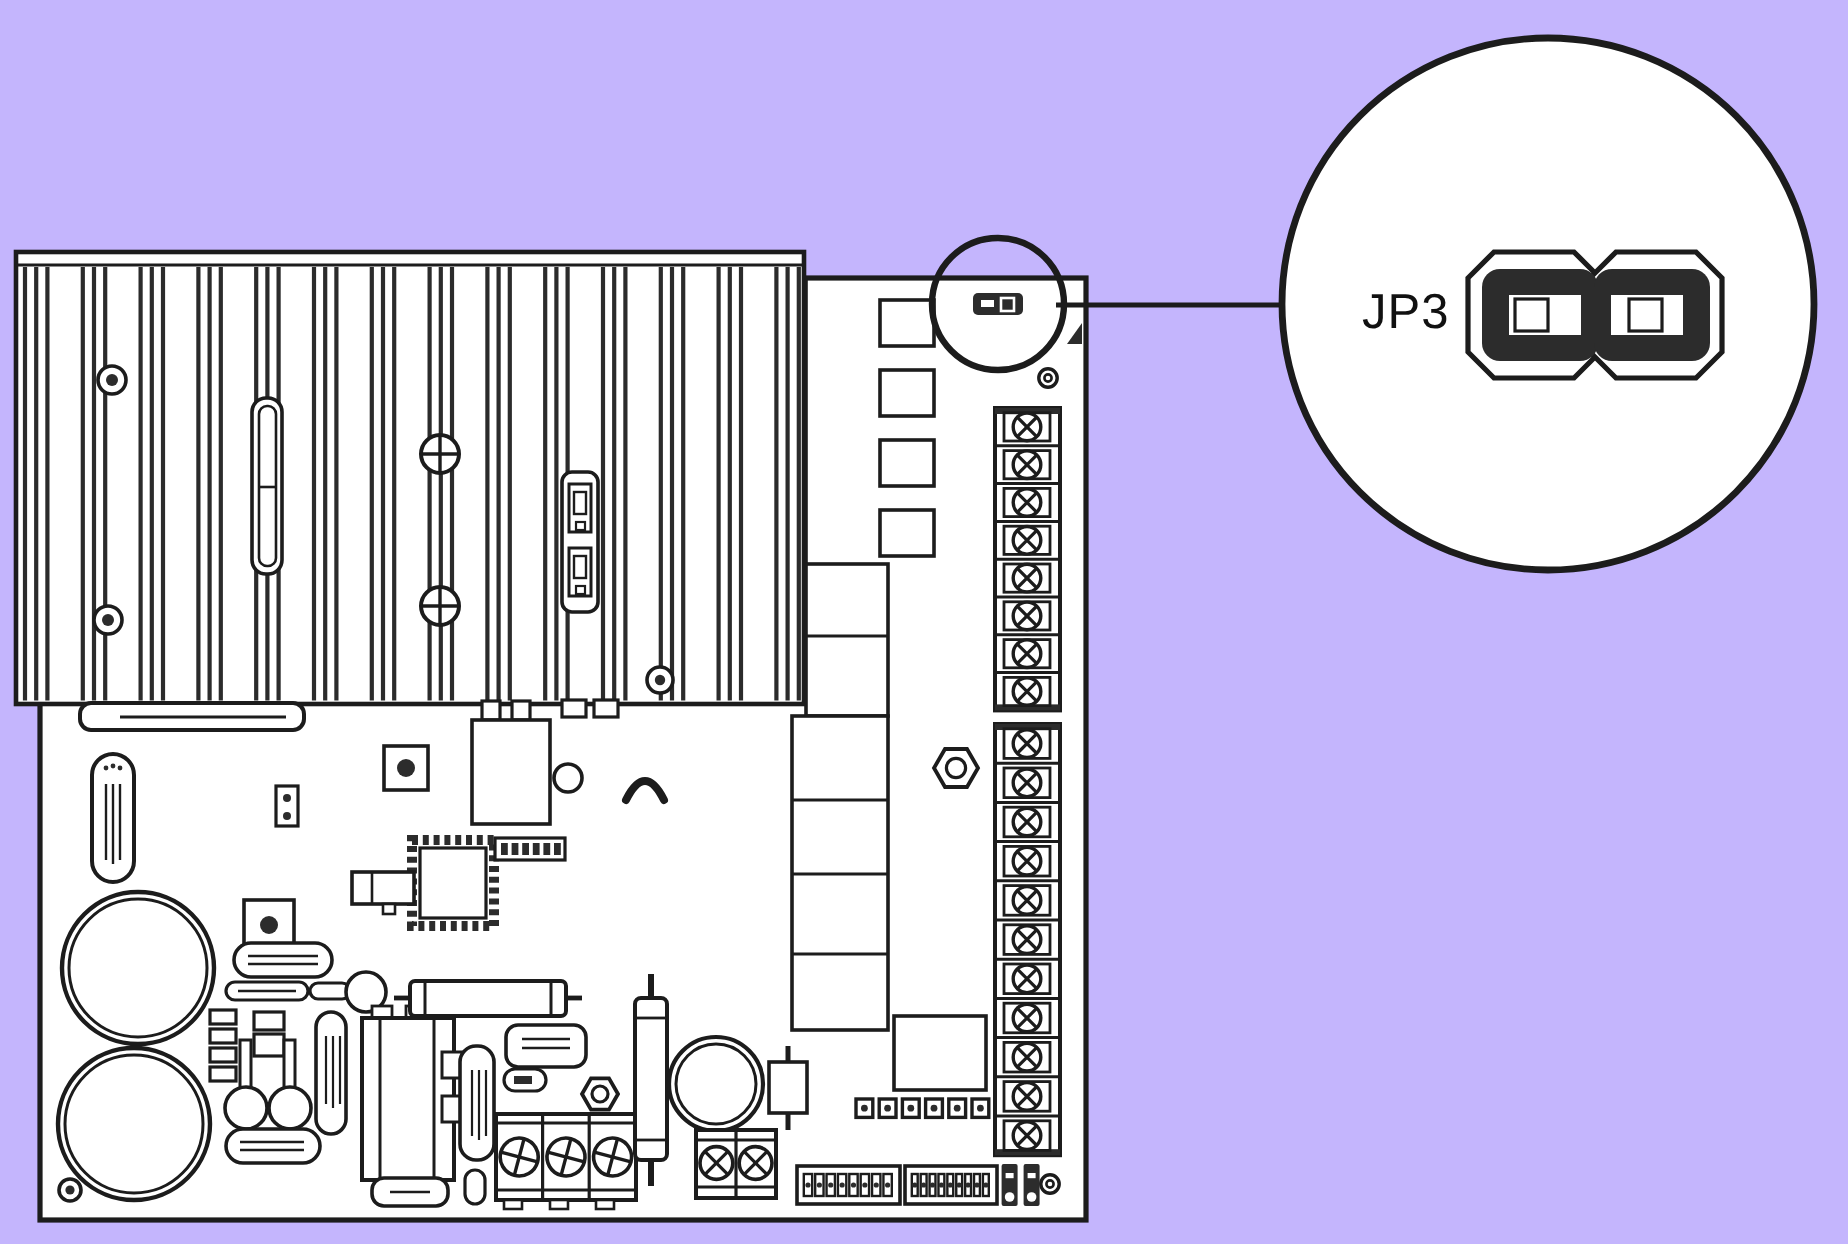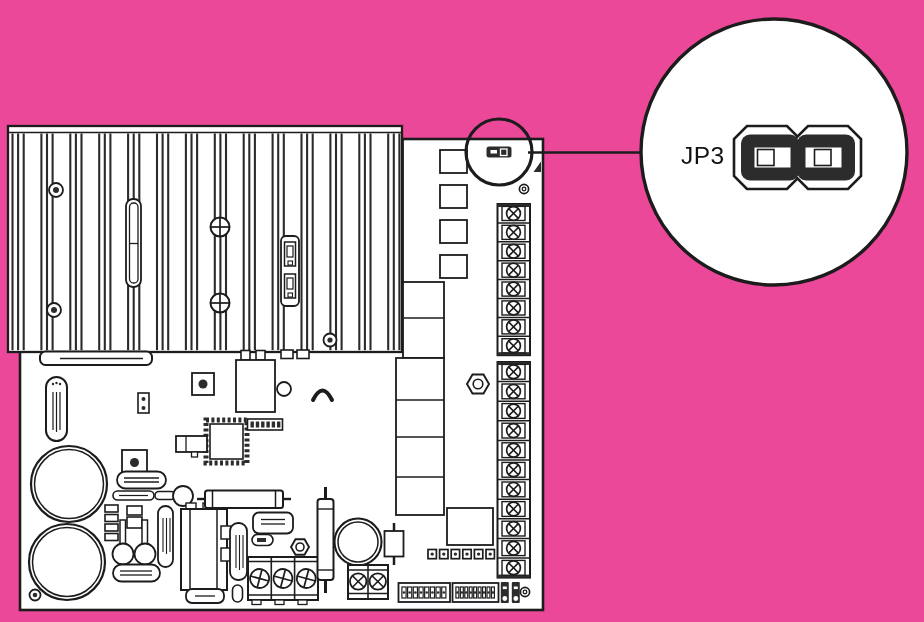--- a/index.html
+++ b/index.html
@@ -1,16 +1,16 @@
 <!DOCTYPE html>
 <html><head>
 <meta charset="utf-8">
 <style>
   html,body{margin:0;padding:0;background:#fff;}
-  .stage{position:relative;width:924px;height:622px;background:#ec4899;overflow:hidden;
+  .stage{position:relative;width:924px;height:622px;background:#c4b5fd;overflow:hidden;
          font-family:"Liberation Sans",sans-serif;}
   svg{display:block;}
   .s{stroke:#1c1c1c;fill:none;}
   .f{fill:#ffffff;stroke:#1c1c1c;}
   .d{fill:#2c2c2c;stroke:none;}
   .wd{fill:#ffffff;stroke:none;}
   text.lbl{fill:#111111;font-family:"Liberation Sans",sans-serif;font-size:24.5px;letter-spacing:.5px;}
 </style>
 </head>
 <body>

